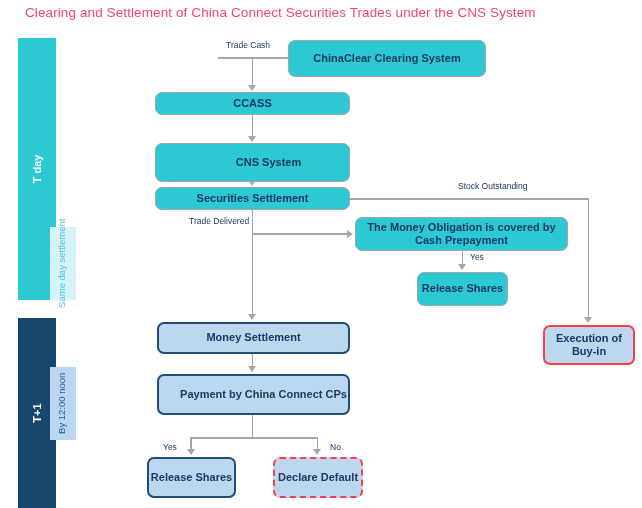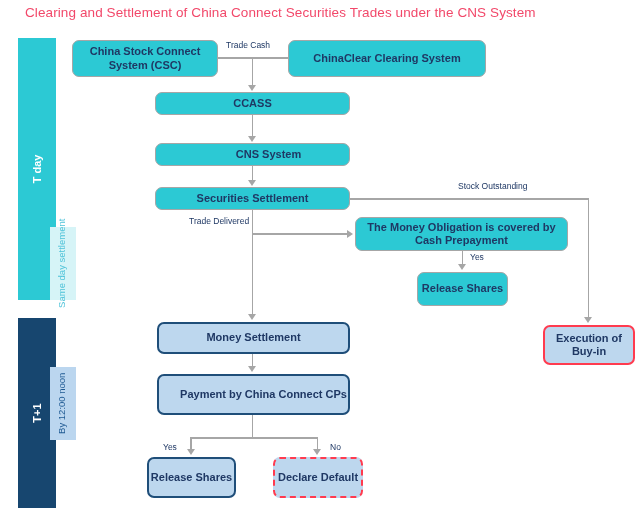--- a/index.html
+++ b/index.html
@@ -76,21 +76,21 @@
     border:2.5px solid #FF3B4F;
   }
   .dashedred{
     background:#BDD7EE;
     border:2.5px dashed #FF3B4F;
   }
 
   #n-csc       {left:72px; top:40px;  width:146px;height:37px;}
   #n-chinaclear{left:288px;top:40px;  width:198px;height:37px;}
   #n-ccass     {left:155px;top:92px;  width:195px;height:23px;border-radius:7px;}
-  #n-cns       {left:155px;top:143px; width:195px;height:23px;padding-left:32px;}
+  #n-cns       {left:155px;top:143px; width:195px;height:39px;padding-left:32px;}
   #n-secset    {left:155px;top:187px; width:195px;height:23px;}
   #n-moneyobl  {left:355px;top:217px; width:213px;height:34px;}
   #n-relshares1{left:417px;top:272px; width:91px; height:34px;}
   #n-moneyset  {left:157px;top:322px; width:193px;height:32px;}
   #n-payment   {left:157px;top:374px; width:193px;height:41px;padding-left:20px;}
   #n-buyin     {left:543px;top:325px; width:92px; height:40px;}
   #n-relshares2{left:147px;top:457px; width:89px; height:41px;}
   #n-default   {left:273px;top:457px; width:90px; height:41px;}
 
   
@@ -176,21 +176,20 @@
   <div class="ln vln" style="left:316.5px;top:437px;height:13px;"></div>
   <div class="arrow arrow-down" style="left:313px;top:449px;"></div>
 
   <div class="elabel" style="left:226px;top:40px;">Trade Cash</div>
   <div class="elabel" style="left:458px;top:181px;">Stock Outstanding</div>
   <div class="elabel" style="left:189px;top:216px;">Trade Delivered</div>
   <div class="elabel" style="left:470px;top:252px;">Yes</div>
   <div class="elabel" style="left:163px;top:442px;">Yes</div>
   <div class="elabel" style="left:330px;top:442px;">No</div>
 
-  <div class="node cyan" id="n-csc">China  Stock Connect System (CSC)</div>
   <div class="node cyan" id="n-chinaclear">ChinaClear Clearing System</div>
   <div class="node cyan" id="n-ccass">CCASS</div>
   <div class="node cyan" id="n-cns">CNS System</div>
   <div class="node cyan" id="n-secset">Securities Settlement</div>
   <div class="node cyan" id="n-moneyobl">The Money Obligation is covered by Cash Prepayment</div>
   <div class="node cyan" id="n-relshares1">Release Shares</div>
 
   <div class="node blue" id="n-moneyset">Money  Settlement</div>
   <div class="node blue" id="n-payment">Payment by China Connect CPs</div>
   <div class="node bluered" id="n-buyin">Execution of Buy-in</div>

